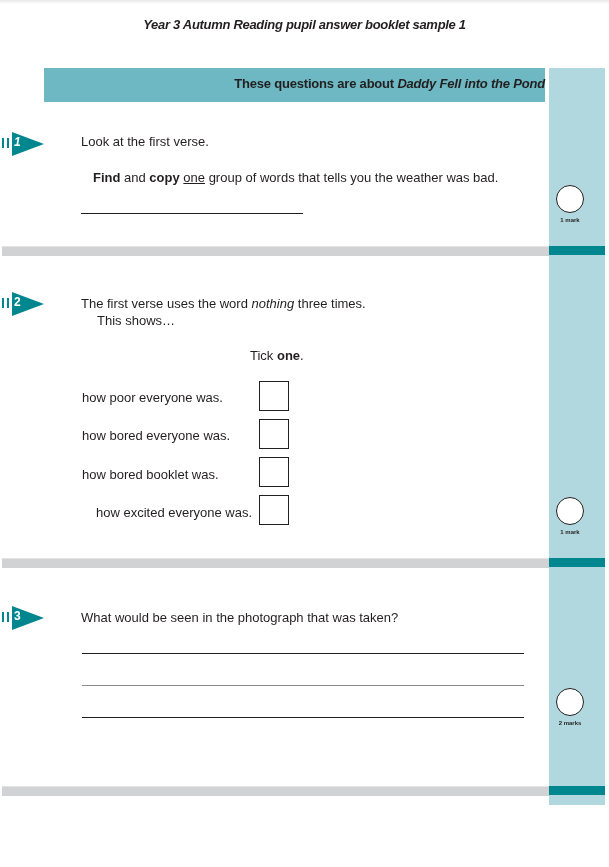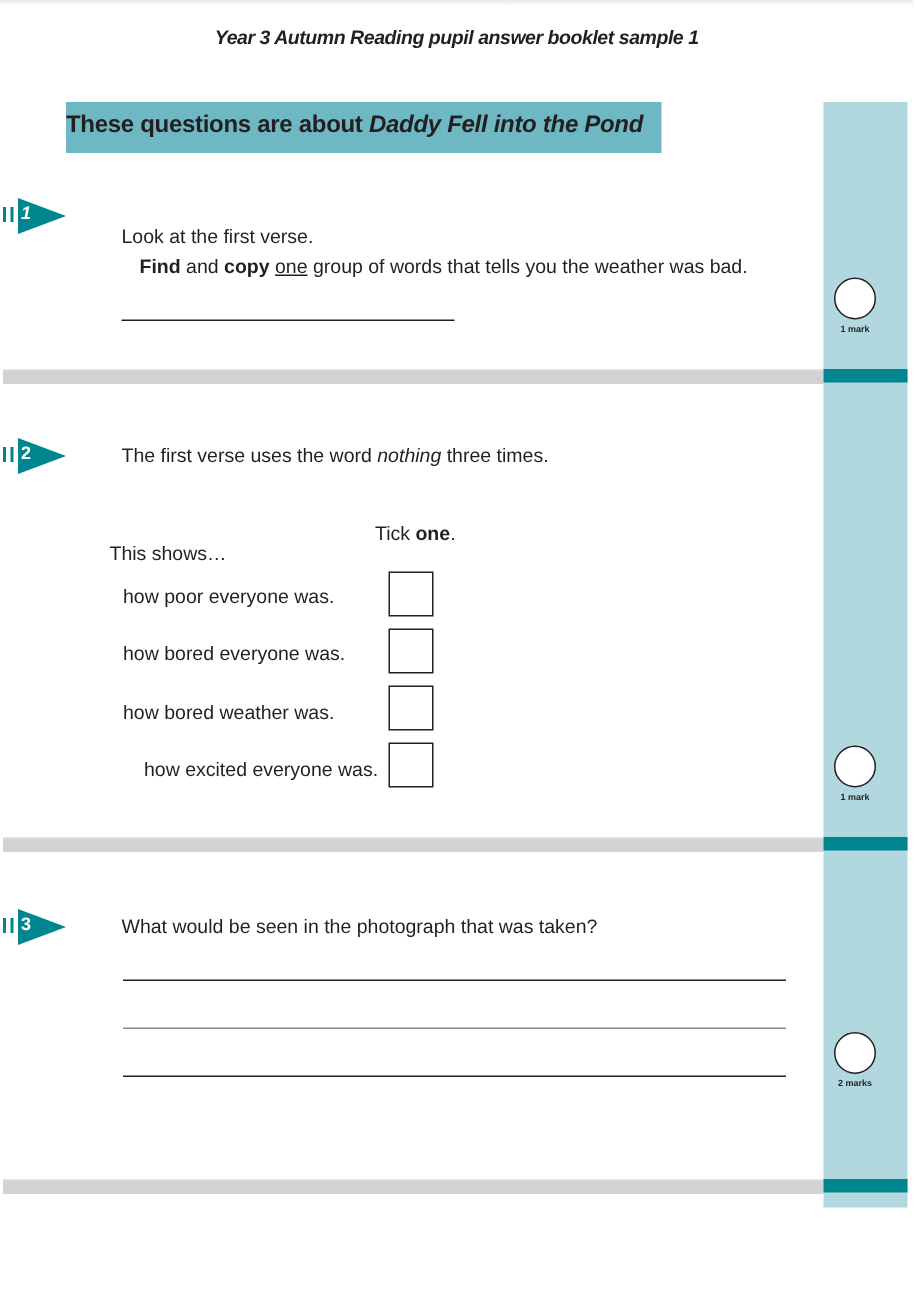--- a/index.html
+++ b/index.html
@@ -9,23 +9,23 @@
       font-family:"Liberation Sans", sans-serif;
       color:#231f20;
     }
     .topshade { position:absolute; left:0; top:0; width:609px; height:4px;
       background:linear-gradient(#e9e9e9,#ffffff); }
     .title {
       position:absolute; left:0; top:17px; width:609px; text-align:center;
       font-size:13px; font-weight:bold; font-style:italic; letter-spacing:-0.3px;
     }
     .banner {
-      position:absolute; left:44px; top:68px; width:397px; height:34px;
-      background:#6db8c2; text-align:left; line-height:32px;
-      font-size:16px; font-weight:bold; letter-spacing:-0.2px;
+      position:absolute; left:44px; top:68px; width:501px; height:34px;
+      background:#6db8c2; text-align:right; line-height:32px;
+      font-size:13px; font-weight:bold; letter-spacing:-0.2px;
     }
     .banner i { font-style:italic; }
     .margin-col {
       position:absolute; left:549px; top:68px; width:56px; height:737px;
       background:#b1d8df;
     }
     .divider { position:absolute; left:2px; width:547px; height:9px;
       background:#d1d2d4; border-top:1px solid #e4e4e4; }
     .divider-teal { position:absolute; left:549px; width:56px; height:9px;
       background:#00868f; }
@@ -62,46 +62,46 @@
 <div class="margin-col"></div>
 
 <div class="qmark" style="top:132px;">
   <div class="bars">
       <span></span>
       <span></span>
     </div>
   <div class="flag"></div>
   <div class="num it">1</div>
 </div>
-<div class="text" style="left:81px; top:134px;margin-top:16px;">Look at the first verse.</div>
+<div class="text" style="left:81px; top:134px;">Look at the first verse.</div>
 <div class="text" style="left:81px; top:170px;padding-left:12px;"><b>Find</b><span> and </span><b>copy</b><span> </span><u>one</u><span> group of words that tells you the weather was bad.</span></div>
 <div class="answer-line" style="left:81px; top:213px; width:222px;"></div>
 <div class="mark-circle" style="left:556px; top:185px;"></div>
 <div class="mark-label" style="left:545px; top:217px;">1 mark</div>
 
 <div class="divider" style="top:246px;"></div>
 <div class="divider-teal" style="top:246px;"></div>
 
 <div class="qmark" style="top:292px;">
   <div class="bars">
       <span></span>
       <span></span>
     </div>
   <div class="flag"></div>
   <div class="num">2</div>
 </div>
 <div class="text" style="left:81px; top:296px;"><span>The first verse uses the word </span><i>nothing</i><span> three times.</span></div>
-<div class="text" style="left:73px; top:313px;margin-top:48px;">This shows…</div>
+<div class="text" style="left:97px; top:313px;">This shows…</div>
 <div class="text" style="left:250px; top:348px;"><span>Tick </span><b>one</b><span>.</span></div>
 
 <div class="text" style="left:82px; top:390px;">how poor everyone was.</div>
 <div class="tickbox" style="top:381px;"></div>
 <div class="text" style="left:82px; top:428px;">how bored everyone was.</div>
 <div class="tickbox" style="top:419px;"></div>
-<div class="text" style="left:82px; top:467px;">how bored weather was.</div>
+<div class="text" style="left:82px; top:467px;">how bored booklet was.</div>
 <div class="tickbox" style="top:457px;"></div>
 <div class="text" style="left:96px; top:505px;">how excited everyone was.</div>
 <div class="tickbox" style="top:495px;"></div>
 
 <div class="mark-circle" style="left:556px; top:497px;"></div>
 <div class="mark-label" style="left:545px; top:529px;">1 mark</div>
 
 <div class="divider" style="top:558px;"></div>
 <div class="divider-teal" style="top:558px;"></div>
 

